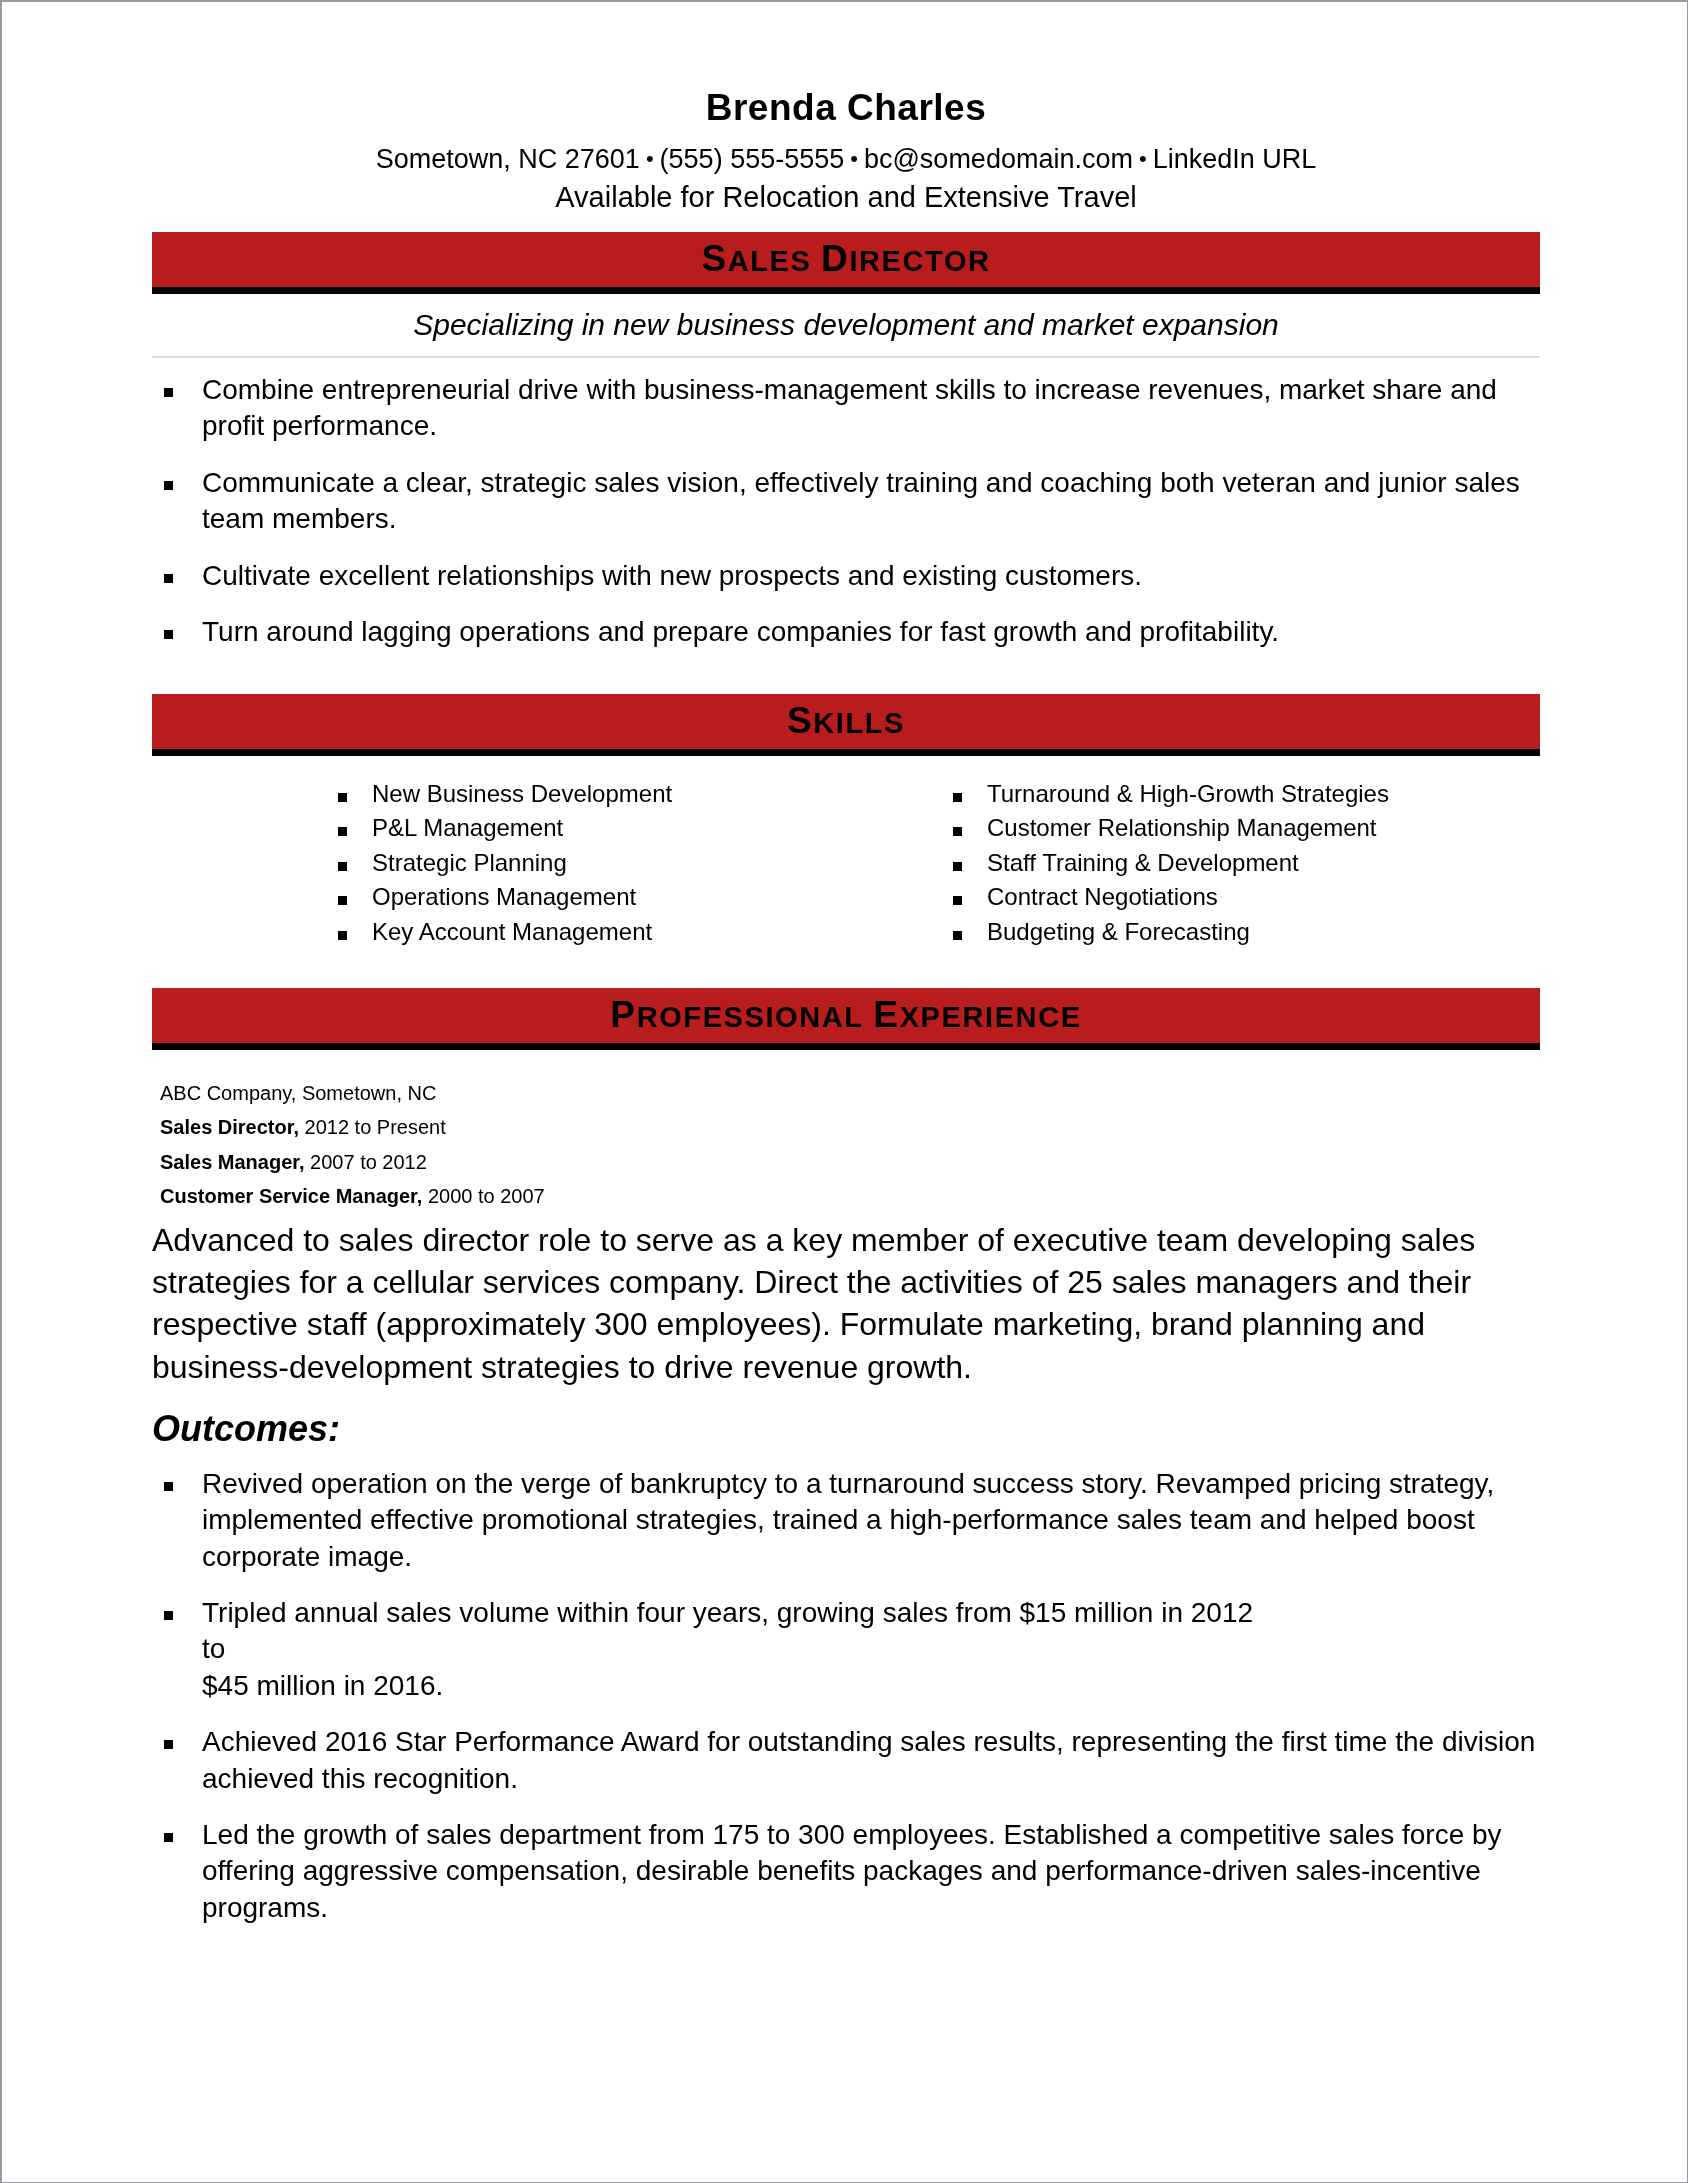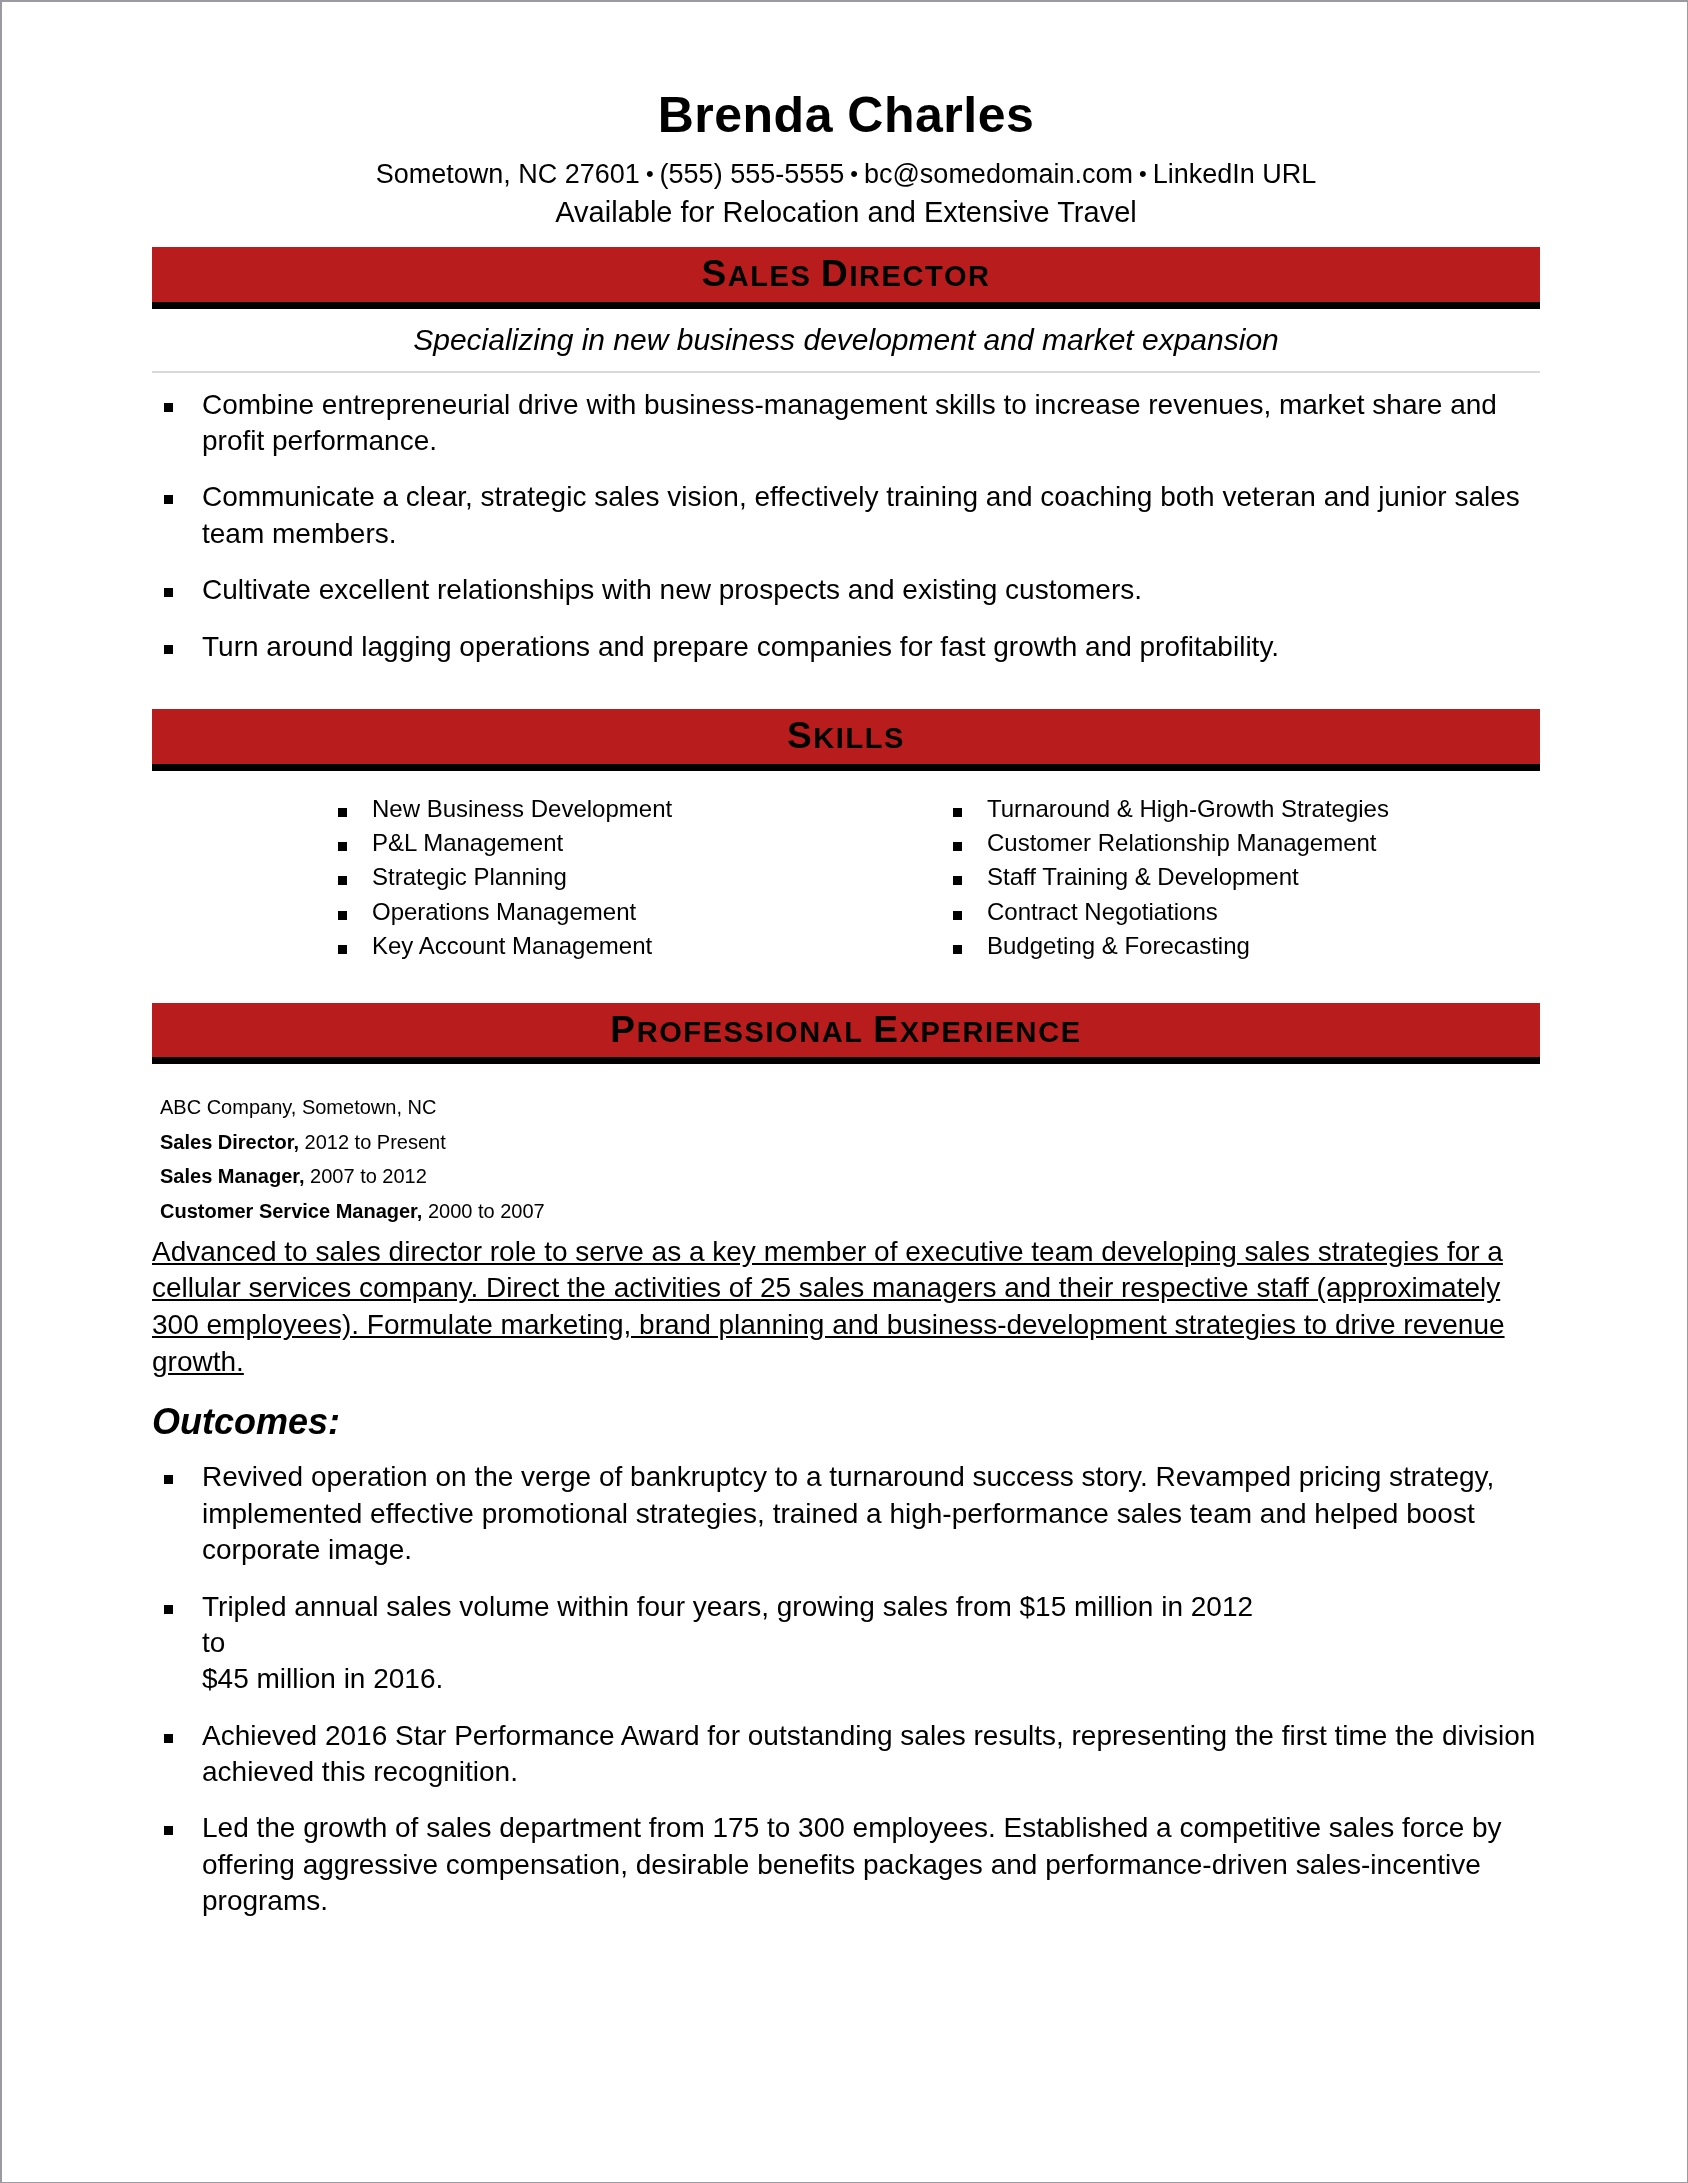--- a/index.html
+++ b/index.html
@@ -22,21 +22,21 @@
     overflow: hidden;
   }
   .page-inner {
     padding: 85px 147px 0 150px;
     box-sizing: border-box;
   }
 
   
   .name {
     text-align: center;
-    font-size: 50px;
+    font-size: 37px;
     font-weight: bold;
     letter-spacing: 0.5px;
     line-height: 1.12;
     margin: 0 0 14px 0;
   }
   .contact-line {
     text-align: center;
     font-size: 27px;
     line-height: 1.32;
     margin: 0;
@@ -152,24 +152,23 @@
 
   
   .exp-block { padding-top: 22px; }
   .exp-line {
     font-size: 20px;
     line-height: 1.33;
     margin: 8px;
   }
   .exp-line b { font-weight: bold; }
   .exp-para {
-    font-size: 28px;
+    font-size: 32px;
     line-height: 1.32;
     margin: 9px 0 0 0;
-    text-decoration: underline;
   }
   .outcomes-label {
     font-size: 36px;
     font-weight: bold;
     font-style: italic;
     margin: 20px 0 16px 0;
   }
 
   .sec-gap-1 { height: 44px; }
   .sec-gap-2 { height: 38px; }

